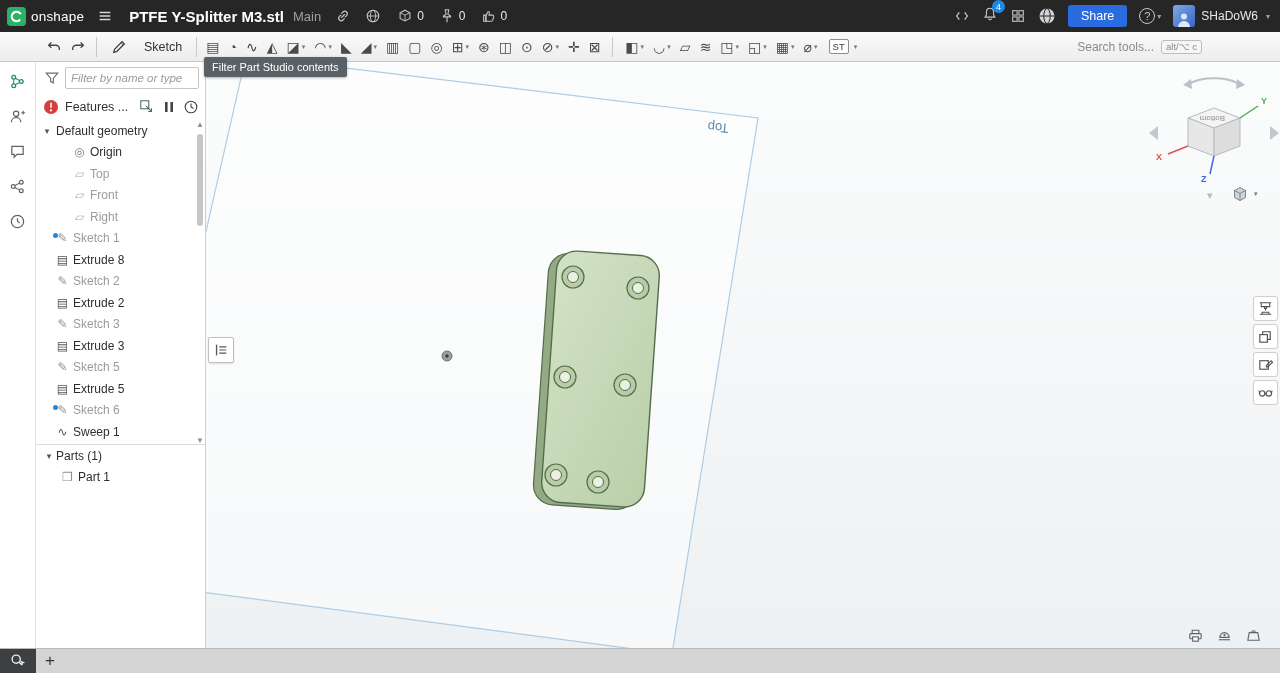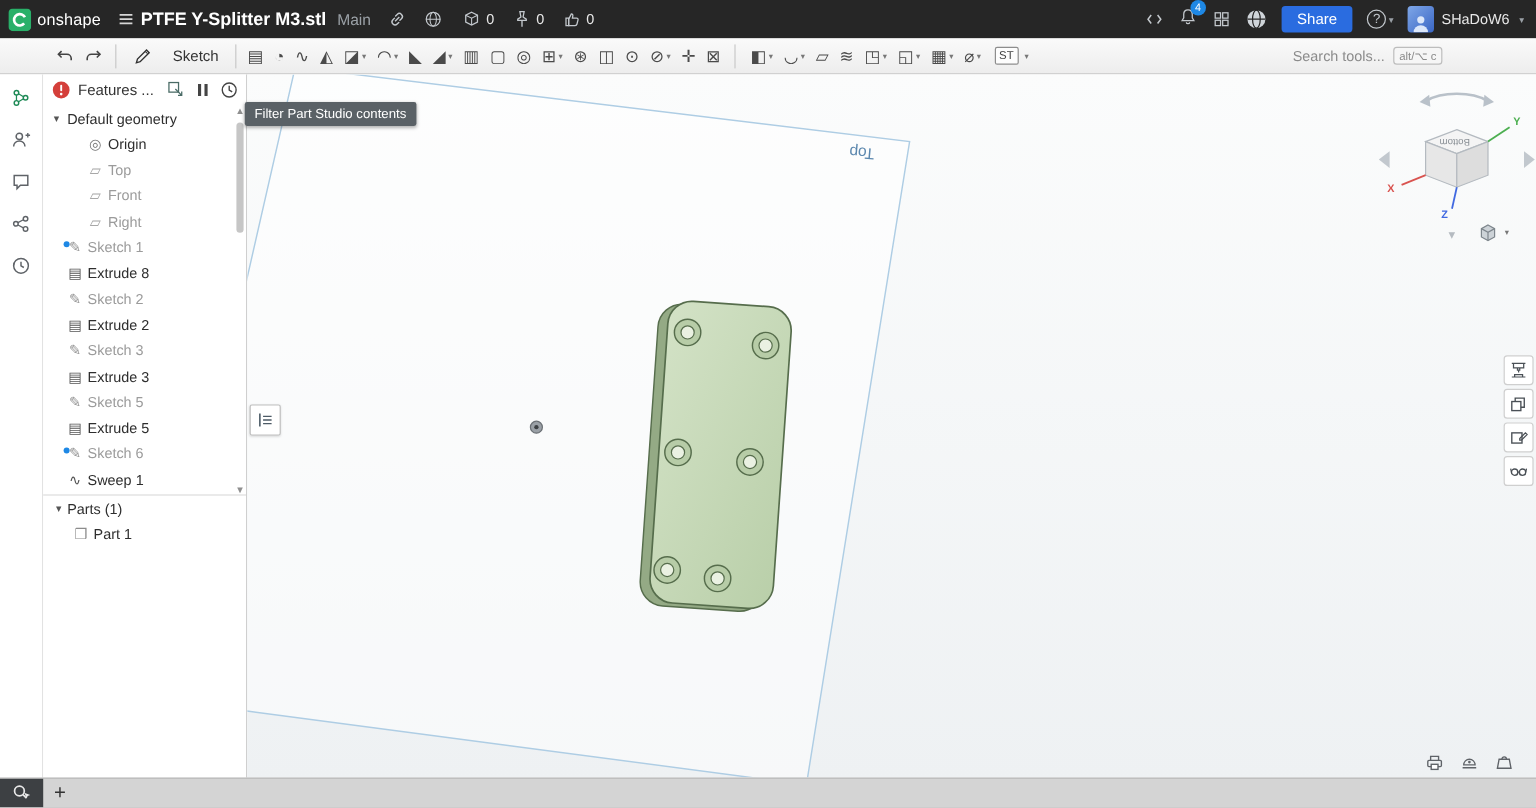--- a/index.html
+++ b/index.html
@@ -9,21 +9,21 @@
 
   
   #topbar { position:absolute; left:0; top:0; width:1280px; height:32px; background:#262626;
             display:flex; align-items:center; color:#e8e8e8; }
   .icon { display:inline-flex; width:16px; height:16px; }
   .icon svg { width:100%; height:100%; }
   .logo-wrap { display:flex; align-items:center; gap:5px; margin-left:7px;justify-content:space-between; }
   .logo-wrap .icon { width:19px; height:19px; }
   .logo-text { font-size:13.5px; color:#fff; letter-spacing:.2px; }
   .hamburger { margin-left:13px; color:#d6d6d6; cursor:pointer; }
-  .doc-title { margin-left:4px; font-size:15px; font-weight:bold; color:#fff; white-space:nowrap; }
+  .doc-title { margin-left:16px; font-size:15px; font-weight:bold; color:#fff; white-space:nowrap; }
   .workspace { margin-left:9px; font-size:13px; color:#9aa0a6; }
   .tb-ic { margin-left:14px; color:#c3c8cd; cursor:pointer; }
   .counters { display:flex; align-items:center; gap:15px; margin-left:16px; }
   .counter { display:flex; align-items:center; gap:4px; color:#c3c8cd; cursor:pointer; }
   .cval { font-size:12px; color:#e8e8e8; }
   .tb-right { margin-left:auto; display:flex; align-items:center; gap:12px; padding-right:10px; }
   .bell-wrap { position:relative; }
   .badge { position:absolute; top:-6px; right:-7px; min-width:13px; height:13px; border-radius:7px;
            background:var(--badge); color:#fff; font-size:9px; display:flex; align-items:center;
            justify-content:center; padding:0 3px; }
@@ -123,21 +123,21 @@
   .stack-btn { width:25px; height:25px; background:#fff; border:1px solid #cfcfcf; border-radius:3px;
                display:flex; align-items:center; justify-content:center; color:#4a5056; cursor:pointer; }
   .stack-btn .icon { width:17px; height:17px; }
   .bottom-tools { position:absolute; right:18px; bottom:4px; display:flex; gap:12px; color:#5f6368; }
   .bottom-tools .icon { width:17px; height:17px; cursor:pointer; }
   .panel-toggle { position:absolute; left:2px; top:275px; width:26px; height:26px; background:#fff;
                   border:1px solid #c0c0c0; border-radius:2px; box-shadow:0 1px 2px rgba(0,0,0,.12);
                   display:flex; align-items:center; justify-content:center; color:#4c5a66; cursor:pointer; }
 
   
-  .tooltip { position:absolute; left:204px; top:85px; background:#5a6166; color:#fff; font-size:11px;
+  .tooltip { position:absolute; left:204px; top:57px; background:#5a6166; color:#fff; font-size:11px;
              padding:4px 8px; border-radius:2px; z-index:60; box-shadow:0 1px 3px rgba(0,0,0,.3);
              white-space:nowrap; }
 
   
   #tabbar { position:absolute; left:0; top:648px; width:1280px; height:25px; background:#d4d4d4;
             border-top:1px solid #b9b9b9; display:flex; align-items:stretch; }
   .tab-search { width:36px; background:#3d4043; display:flex; align-items:center; justify-content:center;
                 cursor:pointer; flex:0 0 auto; }
   .tab-search .icon { width:18px; height:18px; }
   .tab-plus { width:28px; display:flex; align-items:center; justify-content:center; font-size:17px;
@@ -436,20 +436,28 @@
           <svg viewBox="0 0 18 18" fill="none" stroke="currentColor" stroke-width="1.3">
             <circle cx="9" cy="9" r="6.5"></circle>
             <path d="M9 5.5V9l2.5 1.5"></path>
             <path d="M2.5 9a6.5 6.5 0 01.8-3" stroke-width="1"></path>
           </svg>
         </span>
       </div>
     </div>
 
   <aside id="feature-panel">
+    <div class="filter-row">
+      <span class="icon">
+          <svg viewBox="0 0 18 18" fill="none" stroke="currentColor" stroke-width="1.3">
+            <path d="M2.5 3.5h13l-5 6v5l-3-1.5v-3.5z"></path>
+          </svg>
+        </span>
+      <input id="filter-input" placeholder="Filter by name or type" style="">
+    </div>
     <div class="features-header">
       <span class="icon">
           <svg viewBox="0 0 16 16">
             <circle cx="8" cy="8" r="7" fill="#d43f3a"></circle>
             <rect x="7.2" y="3.6" width="1.6" height="5.4" rx=".8" fill="#fff"></rect>
             <circle cx="8" cy="11.4" r="1.1" fill="#fff"></circle>
           </svg>
         </span>
       <span class="features-label">Features ...</span>
       <span class="icon fh-ic" style="margin-left:auto">

